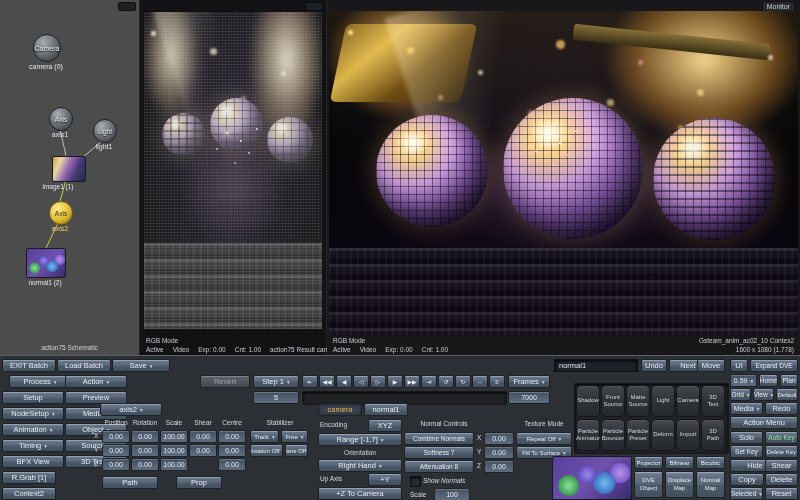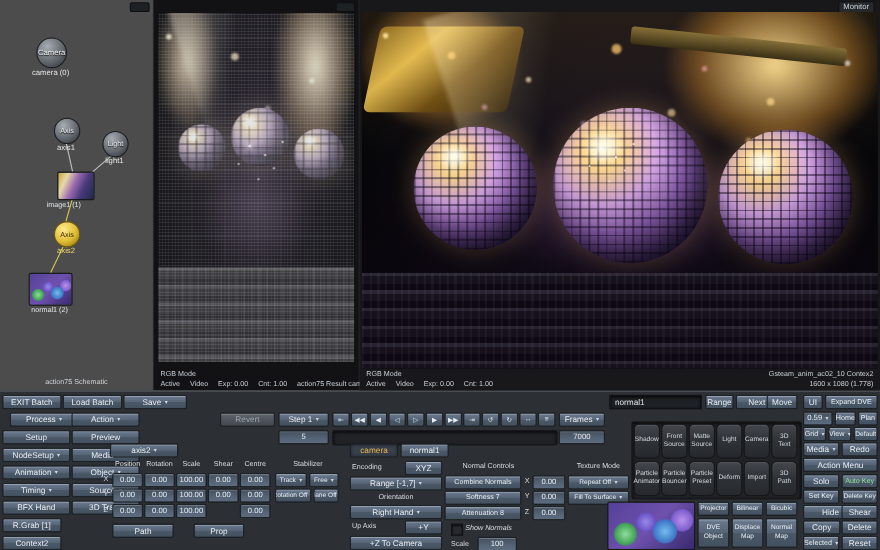--- a/index.html
+++ b/index.html
@@ -210,21 +210,21 @@
     <div class="btn dd" style="left:9px;top:19px;width:62px">Process</div>
     <div class="btn dd" style="left:65px;top:19px;width:62px">Action</div>
     <div class="btn" style="left:2px;top:35px;width:62px">Setup</div>
     <div class="btn" style="left:65px;top:35px;width:62px">Preview</div>
     <div class="btn dd" style="left:2px;top:51px;width:62px">NodeSetup</div>
     <div class="btn dd" style="left:65px;top:51px;width:62px">Media</div>
     <div class="btn dd" style="left:2px;top:67px;width:62px">Animation</div>
     <div class="btn dd" style="left:65px;top:67px;width:62px">Object</div>
     <div class="btn dd" style="left:2px;top:83px;width:62px">Timing</div>
     <div class="btn dd" style="left:65px;top:83px;width:62px">Source</div>
-    <div class="btn" style="left:2px;top:99px;width:62px">BFX Hand</div>
+    <div class="btn" style="left:2px;top:99px;width:62px">BFX View</div>
     <div class="btn" style="left:65px;top:99px;width:62px">3D Track</div>
     <div class="btn" style="left:2px;top:115px;width:54px">R.Grab [1]</div>
     <div class="btn" style="left:2px;top:131px;width:54px">Context2</div>
 
     <div class="btn dis" style="left:200px;top:19px;width:50px">Revert</div>
     <div class="btn dd" style="left:253px;top:19px;width:46px">Step 1</div>
     <div class="btn s6" style="left:302px;top:19px;width:16px">⇤</div>
     <div class="btn s6" style="left:319px;top:19px;width:16px">◀◀</div>
     <div class="btn s6" style="left:336px;top:19px;width:16px">◀</div>
     <div class="btn s6" style="left:353px;top:19px;width:16px">◁</div>
@@ -302,21 +302,21 @@
     <div class="chk" style="left:410px;top:120px"></div>
     <div class="t s65 it" style="left:423px;top:121px">Show Normals</div>
     <div class="t s65" style="left:410px;top:135px">Scale</div>
     <div class="btn num" style="left:434px;top:132px;width:36px">100</div>
 
     <div class="t tc s65" style="left:516px;top:64px;width:56px">Texture Mode</div>
     <div class="btn dd s6" style="left:516px;top:76px;width:56px">Repeat Off</div>
     <div class="btn dd s6" style="left:516px;top:90px;width:56px">Fill To Surface</div>
 
     <div class="namefield" style="left:554px;top:3px;width:84px">normal1</div>
-    <div class="btn" style="left:641px;top:3px;width:26px">Range</div>
+    <div class="btn" style="left:641px;top:3px;width:26px">Undo</div>
     <div class="btn" style="left:669px;top:3px;width:38px">Next</div>
     <div class="btn" style="left:697px;top:3px;width:28px">Move</div>
 
     <div class="well" style="left:574px;top:27px;width:153px;height:69px"></div>
     <div class="binbtn twoline" style="left:576px;top:29px">Shadow</div>
     <div class="binbtn twoline" style="left:601px;top:29px">Front Source</div>
     <div class="binbtn twoline" style="left:626px;top:29px">Matte Source</div>
     <div class="binbtn twoline" style="left:651px;top:29px">Light</div>
     <div class="binbtn twoline" style="left:676px;top:29px">Camera</div>
     <div class="binbtn twoline" style="left:701px;top:29px">3D Text</div>

